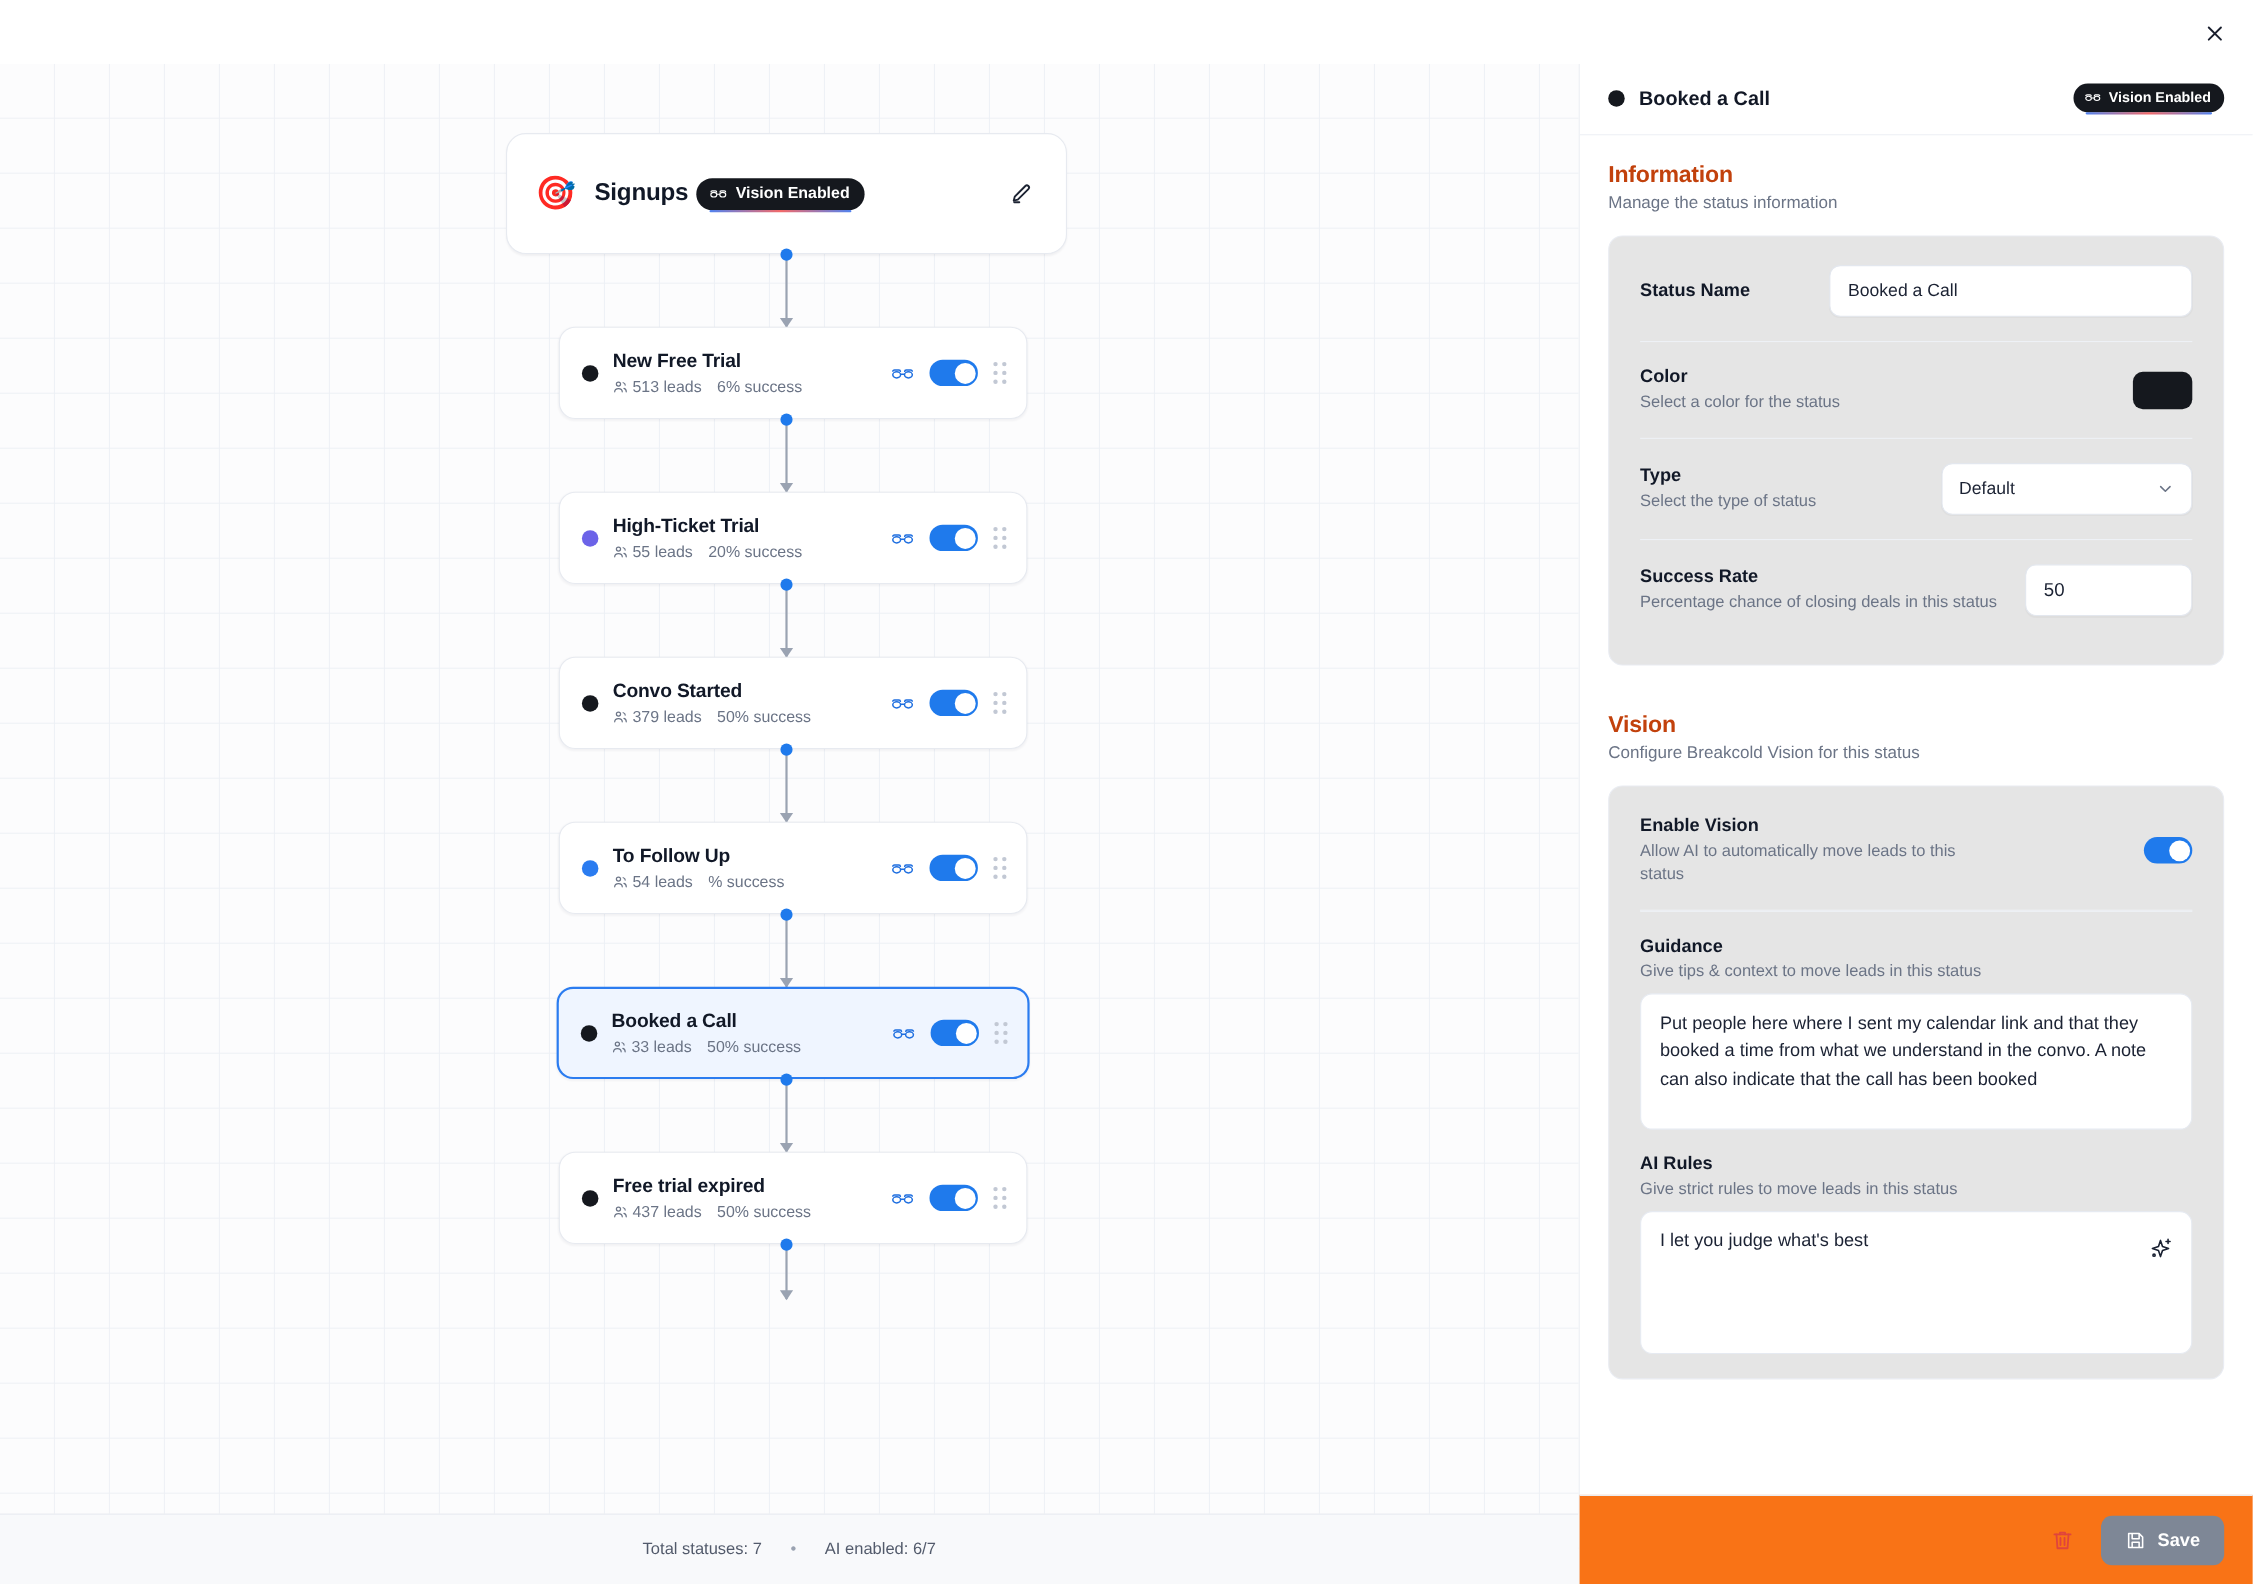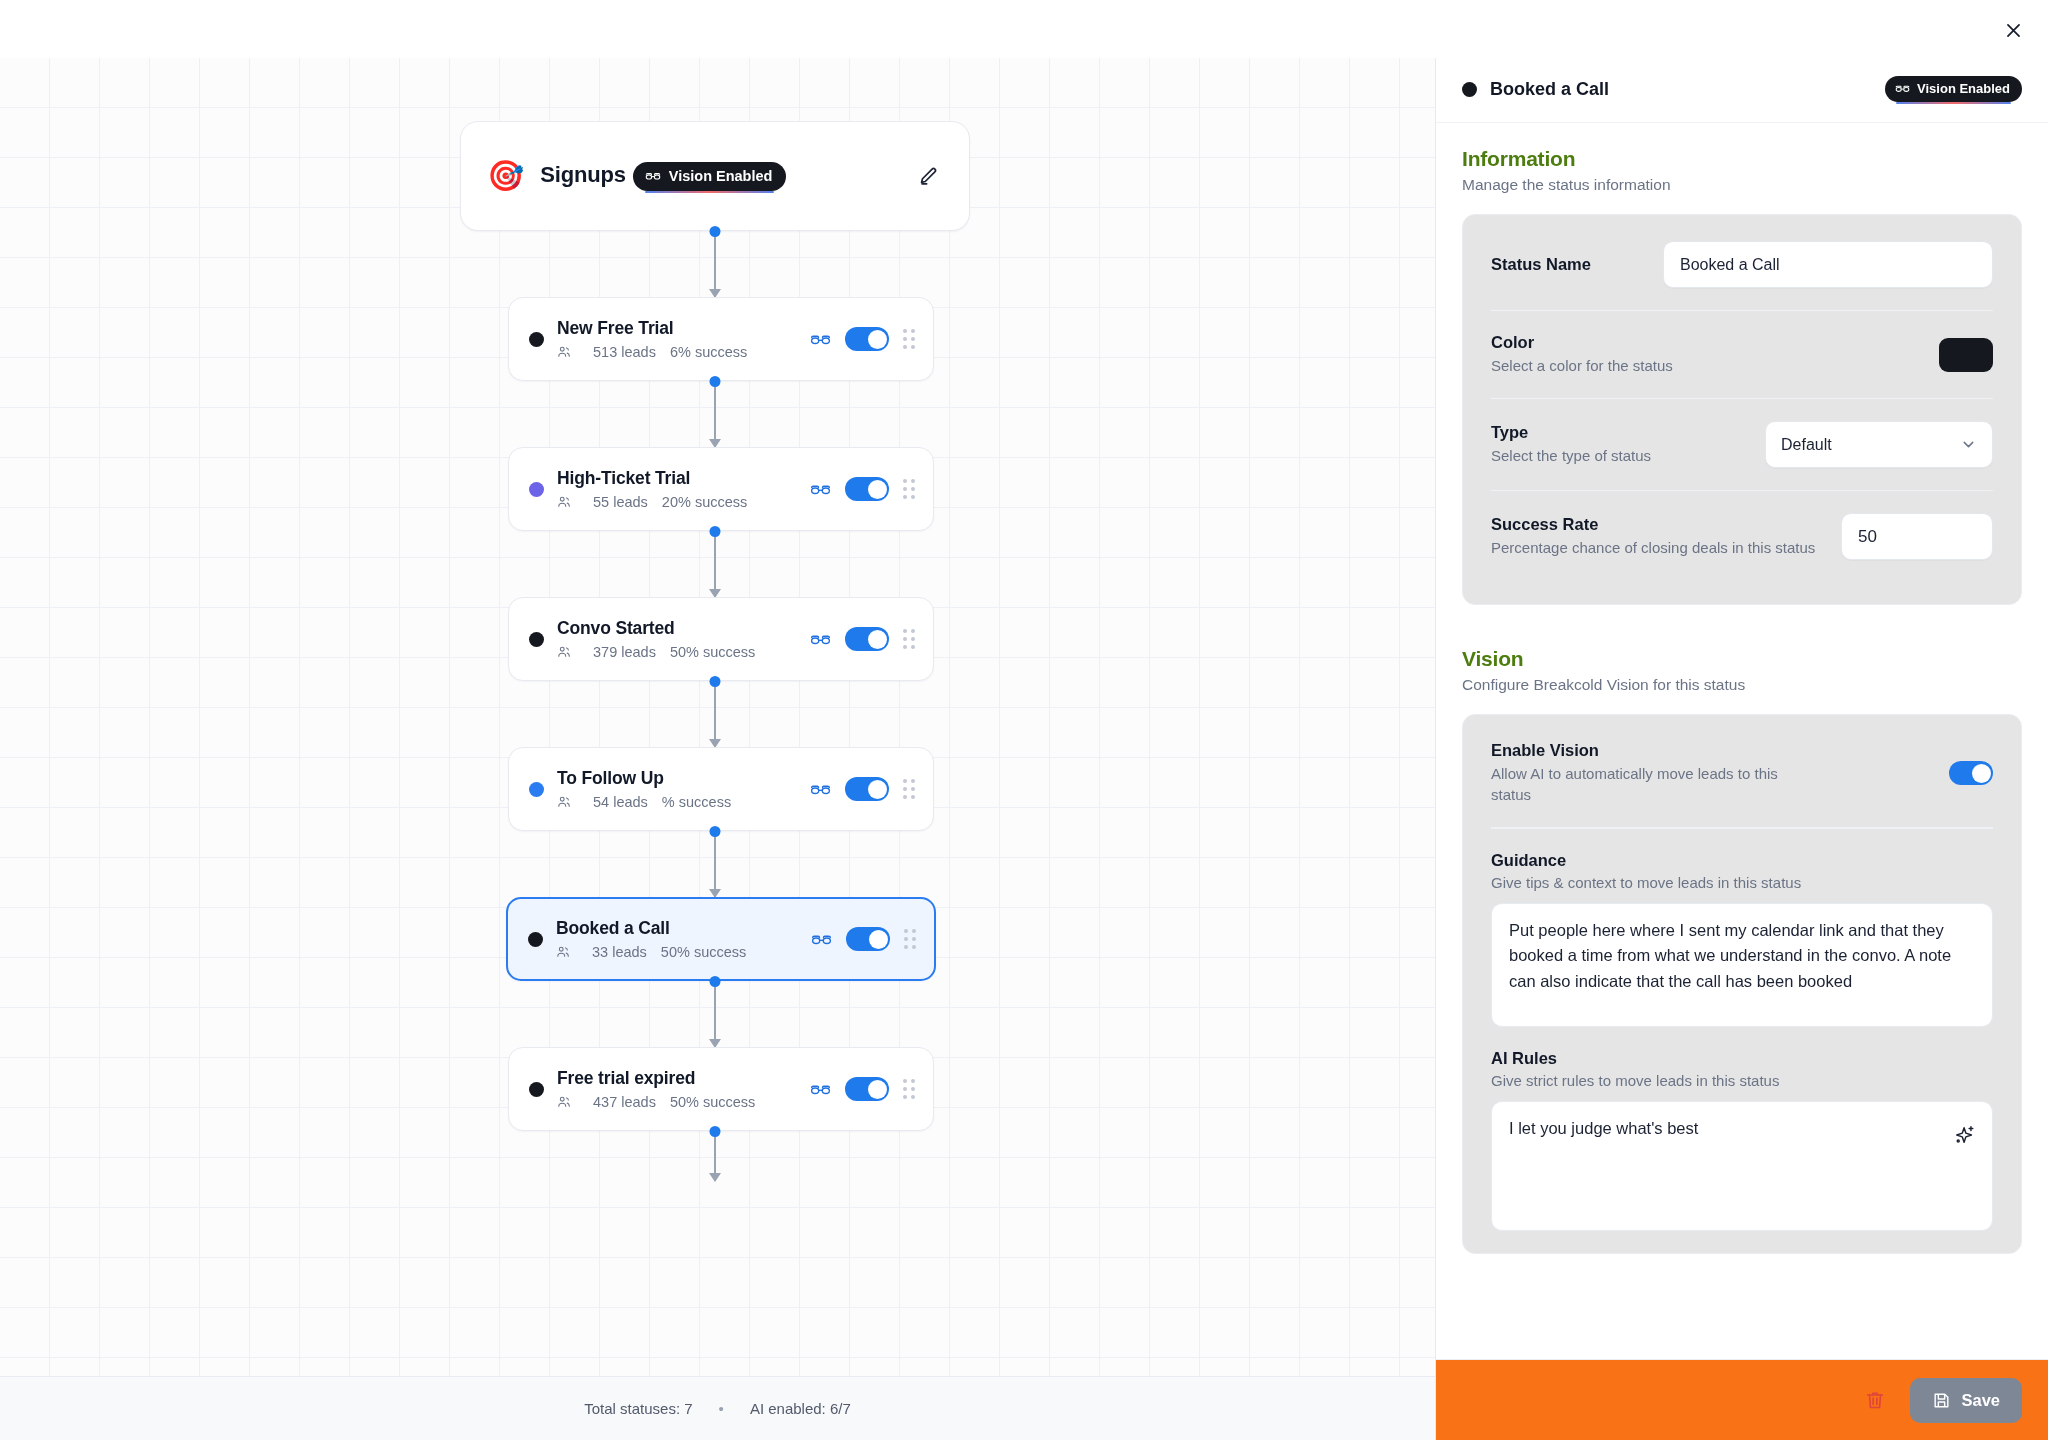--- a/index.html
+++ b/index.html
@@ -158,21 +158,21 @@
   .node.partial { overflow: hidden; }
   .node-dot {
     flex: 0 0 auto;
     width: 15px; height: 15px;
     border-radius: 50%;
     background: #15181e;
   }
   .node-main { flex: 1; display: flex; flex-direction: column; gap: 5px; min-width: 0; }
   .node-title { font-size: 17.5px; font-weight: 700; color: #111827; letter-spacing: -.15px; white-space: nowrap; }
   .node-meta { display: flex; align-items: center; gap: 14px; font-size: 14.5px; color: #6b7486; }
-  .node-meta .leads { display: inline-flex; align-items: center; gap: 22px; }
+  .node-meta .leads { display: inline-flex; align-items: center; gap: 4px; }
   .node-meta svg { width: 14px; height: 14px; }
   .node-actions { display: flex; align-items: center; gap: 14px; flex: 0 0 auto; }
   .glasses { color: #1f6fe0; display: flex; }
   .glasses svg { width: 21px; height: 15px; }
   .toggle {
     width: 44px; height: 24px;
     border-radius: 999px;
     background: #1f7aec;
     position: relative;
     cursor: pointer;
@@ -222,21 +222,21 @@
   .panel-head-dot { width: 15px; height: 15px; border-radius: 50%; background: #15181e; }
   .panel-head-title { font-size: 18px; font-weight: 600; color: #121826; }
   .vision-chip.sm { font-size: 13px; padding: 5px 12px 6px 10px; gap: 7px; }
   .vision-chip.sm svg { width: 15px; height: 11px; }
 
   .panel-scroll {
     flex: 1 1 auto;
     overflow: hidden;
     padding: 24px 26px 10px 26px;
   }
-  .sec-title { font-size: 21px; font-weight: 700; color: #4d7c0f; letter-spacing: -.2px; }
+  .sec-title { font-size: 21px; font-weight: 700; color: #c2410c; letter-spacing: -.2px; }
   .sec-sub { font-size: 15.5px; color: #6b7486; margin-top: 5px; }
 
   .card {
     margin-top: 20px;
     border: 1px solid #e9ecf2;
     border-radius: 13px;
     padding: 4px 28px 22px 28px;
     background: #e5e5e5;
   }
   .row {

